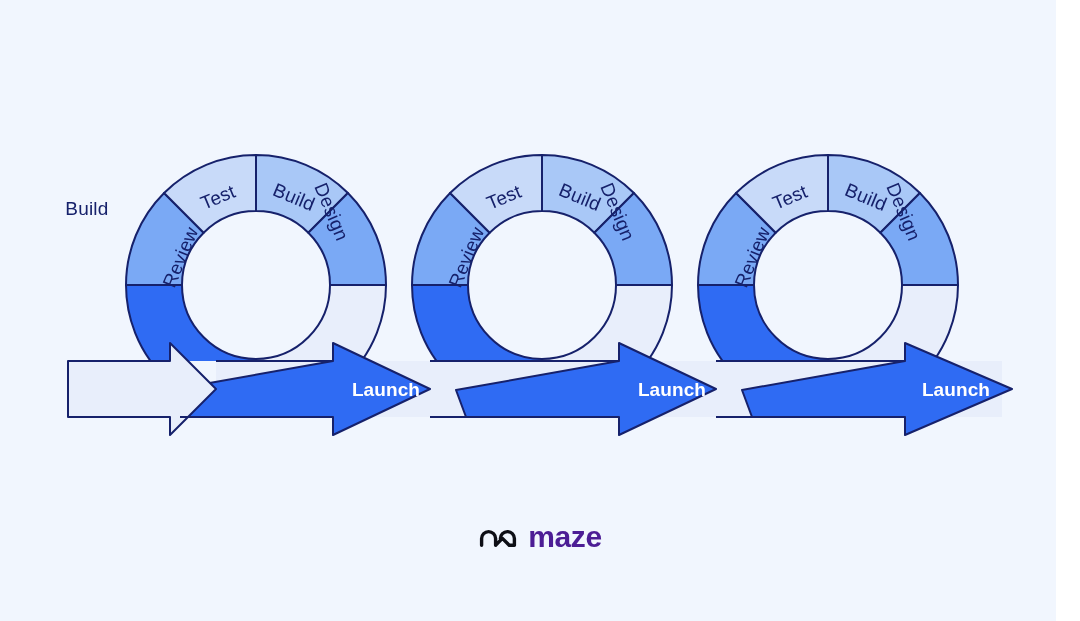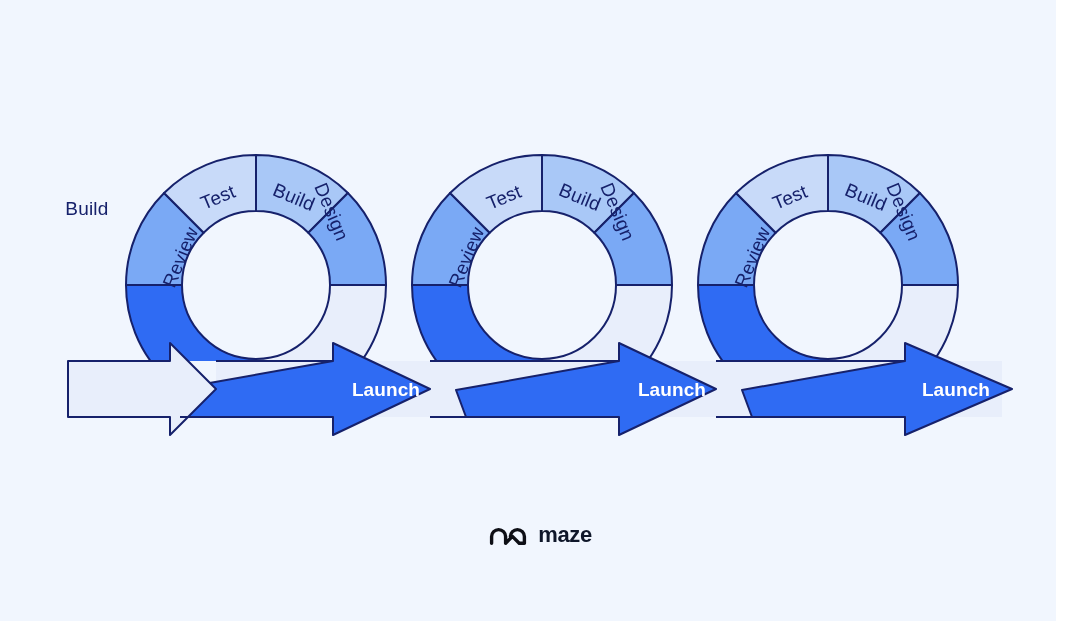--- a/index.html
+++ b/index.html
@@ -51,23 +51,23 @@
     display: flex;
     align-items: center;
     justify-content: center;
     gap: 10px;
   }
   #logo-wrap {
     top: 522px;
   }
   .logo-text {
     font-family: "Liberation Sans", sans-serif;
-    font-size: 22px;
+    font-size: 30px;
     font-weight: 700;
-    color: #0f172a;
+    color: #4c1d95;
     letter-spacing: -0.4px;
     line-height: 1;
   }
 </style>
 </head>
 <body>
 
 <div id="stage" style="background: rgb(241, 246, 254);">
 
   <svg id="diagram" width="1080" height="621" viewBox="0 0 1080 621" xmlns="http://www.w3.org/2000/svg">

